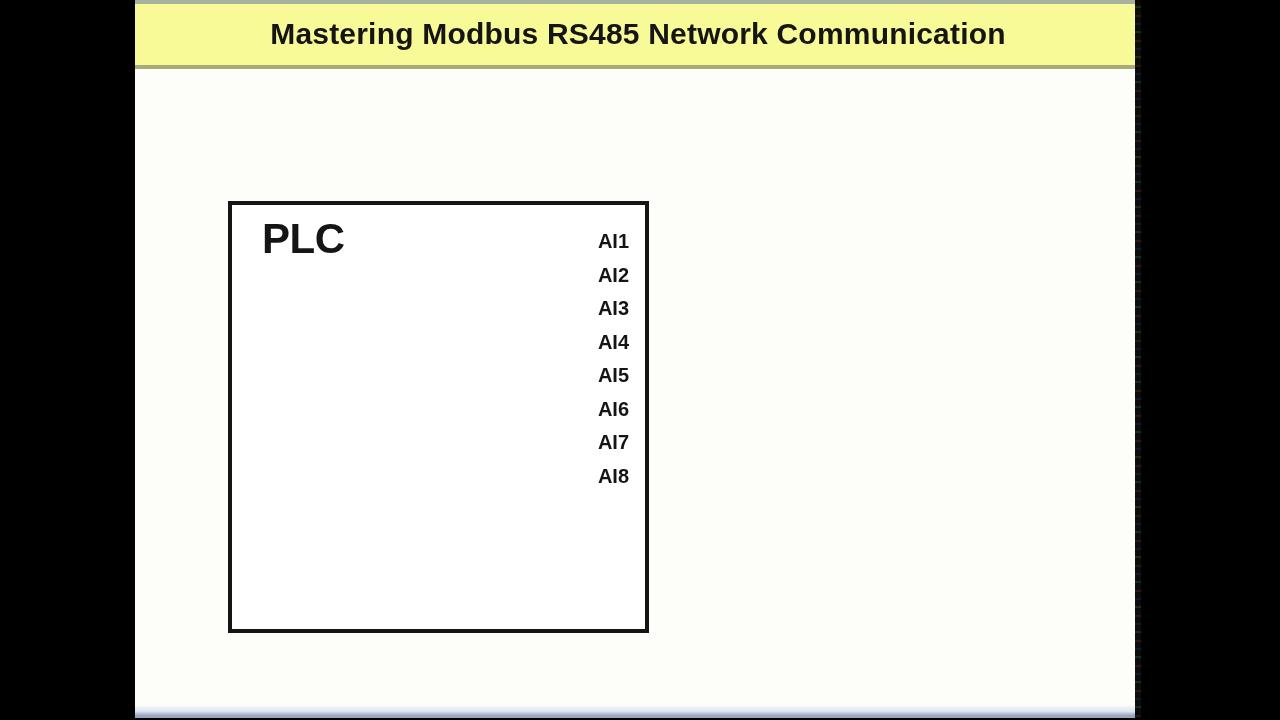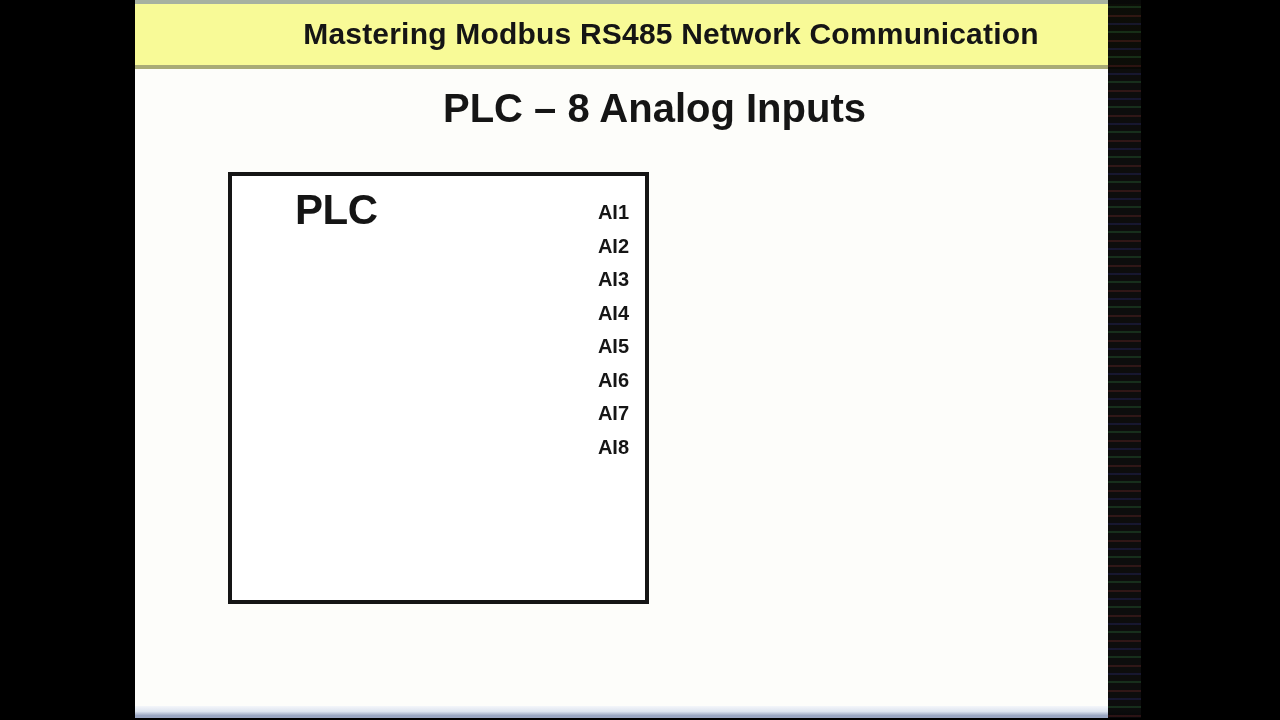--- a/index.html
+++ b/index.html
@@ -5,21 +5,21 @@
   :root{
     --letterbox:#000000;
     --slide-bg:#fdfdfa;
     --banner-bg:#f8fa97;
     --banner-top-border:#a7b1a0;
     --banner-bottom-border:#a9ab76;
     --box-border:#151515;
     --text:#151515;
     --bottom-strip:#9aa6c2;
   }
-  *{box-sizing:border-box;padding-left:33px;}
+  *{box-sizing:border-box;}
   html,body{margin:0;padding:0;}
   body{
     width:1280px;height:720px;position:relative;overflow:hidden;
     background:var(--letterbox);
     font-family:"Liberation Sans", sans-serif;
     color:var(--text);
   }
   .stage{
     position:absolute;left:135px;top:0;width:1006px;height:718px;
     background:var(--slide-bg);
@@ -35,21 +35,21 @@
     font-size:30px;font-weight:bold;letter-spacing:0.2px;
     color:var(--text);transform:translateY(-1px);
     white-space:nowrap;
   }
   .slide-title{
     position:absolute;left:0;top:86px;width:100%;margin:0;
     text-align:center;font-size:40px;font-weight:bold;color:var(--text);
     white-space:nowrap;
   }
   .plc-box{
-    position:absolute;left:93px;top:172px;width:421px;height:432px;
+    position:absolute;left:93px;top:201px;width:421px;height:432px;
     border:4px solid var(--box-border);
     background:#ffffff;
   }
   .plc-label{
     position:absolute;left:30px;top:10px;
     font-size:42px;font-weight:bold;letter-spacing:-0.5px;
   }
   .ai-list{
     position:absolute;top:20px;right:16px;
     text-align:right;font-size:20px;font-weight:bold;line-height:33.5px;
@@ -68,21 +68,20 @@
 </style>
 </head>
 <body>
 
 <div class="stage">
 
   <div class="banner">
     <div class="banner-text">Mastering Modbus RS485 Network Communication</div>
   </div>
 
-  <h1 class="slide-title">PLC – 8 Analog Inputs</h1>
 
   <div class="plc-box">
     <div class="plc-label">PLC</div>
 
     <div class="ai-list">
       <div>AI1</div>
       <div>AI2</div>
       <div>AI3</div>
       <div>AI4</div>
       <div>AI5</div>

